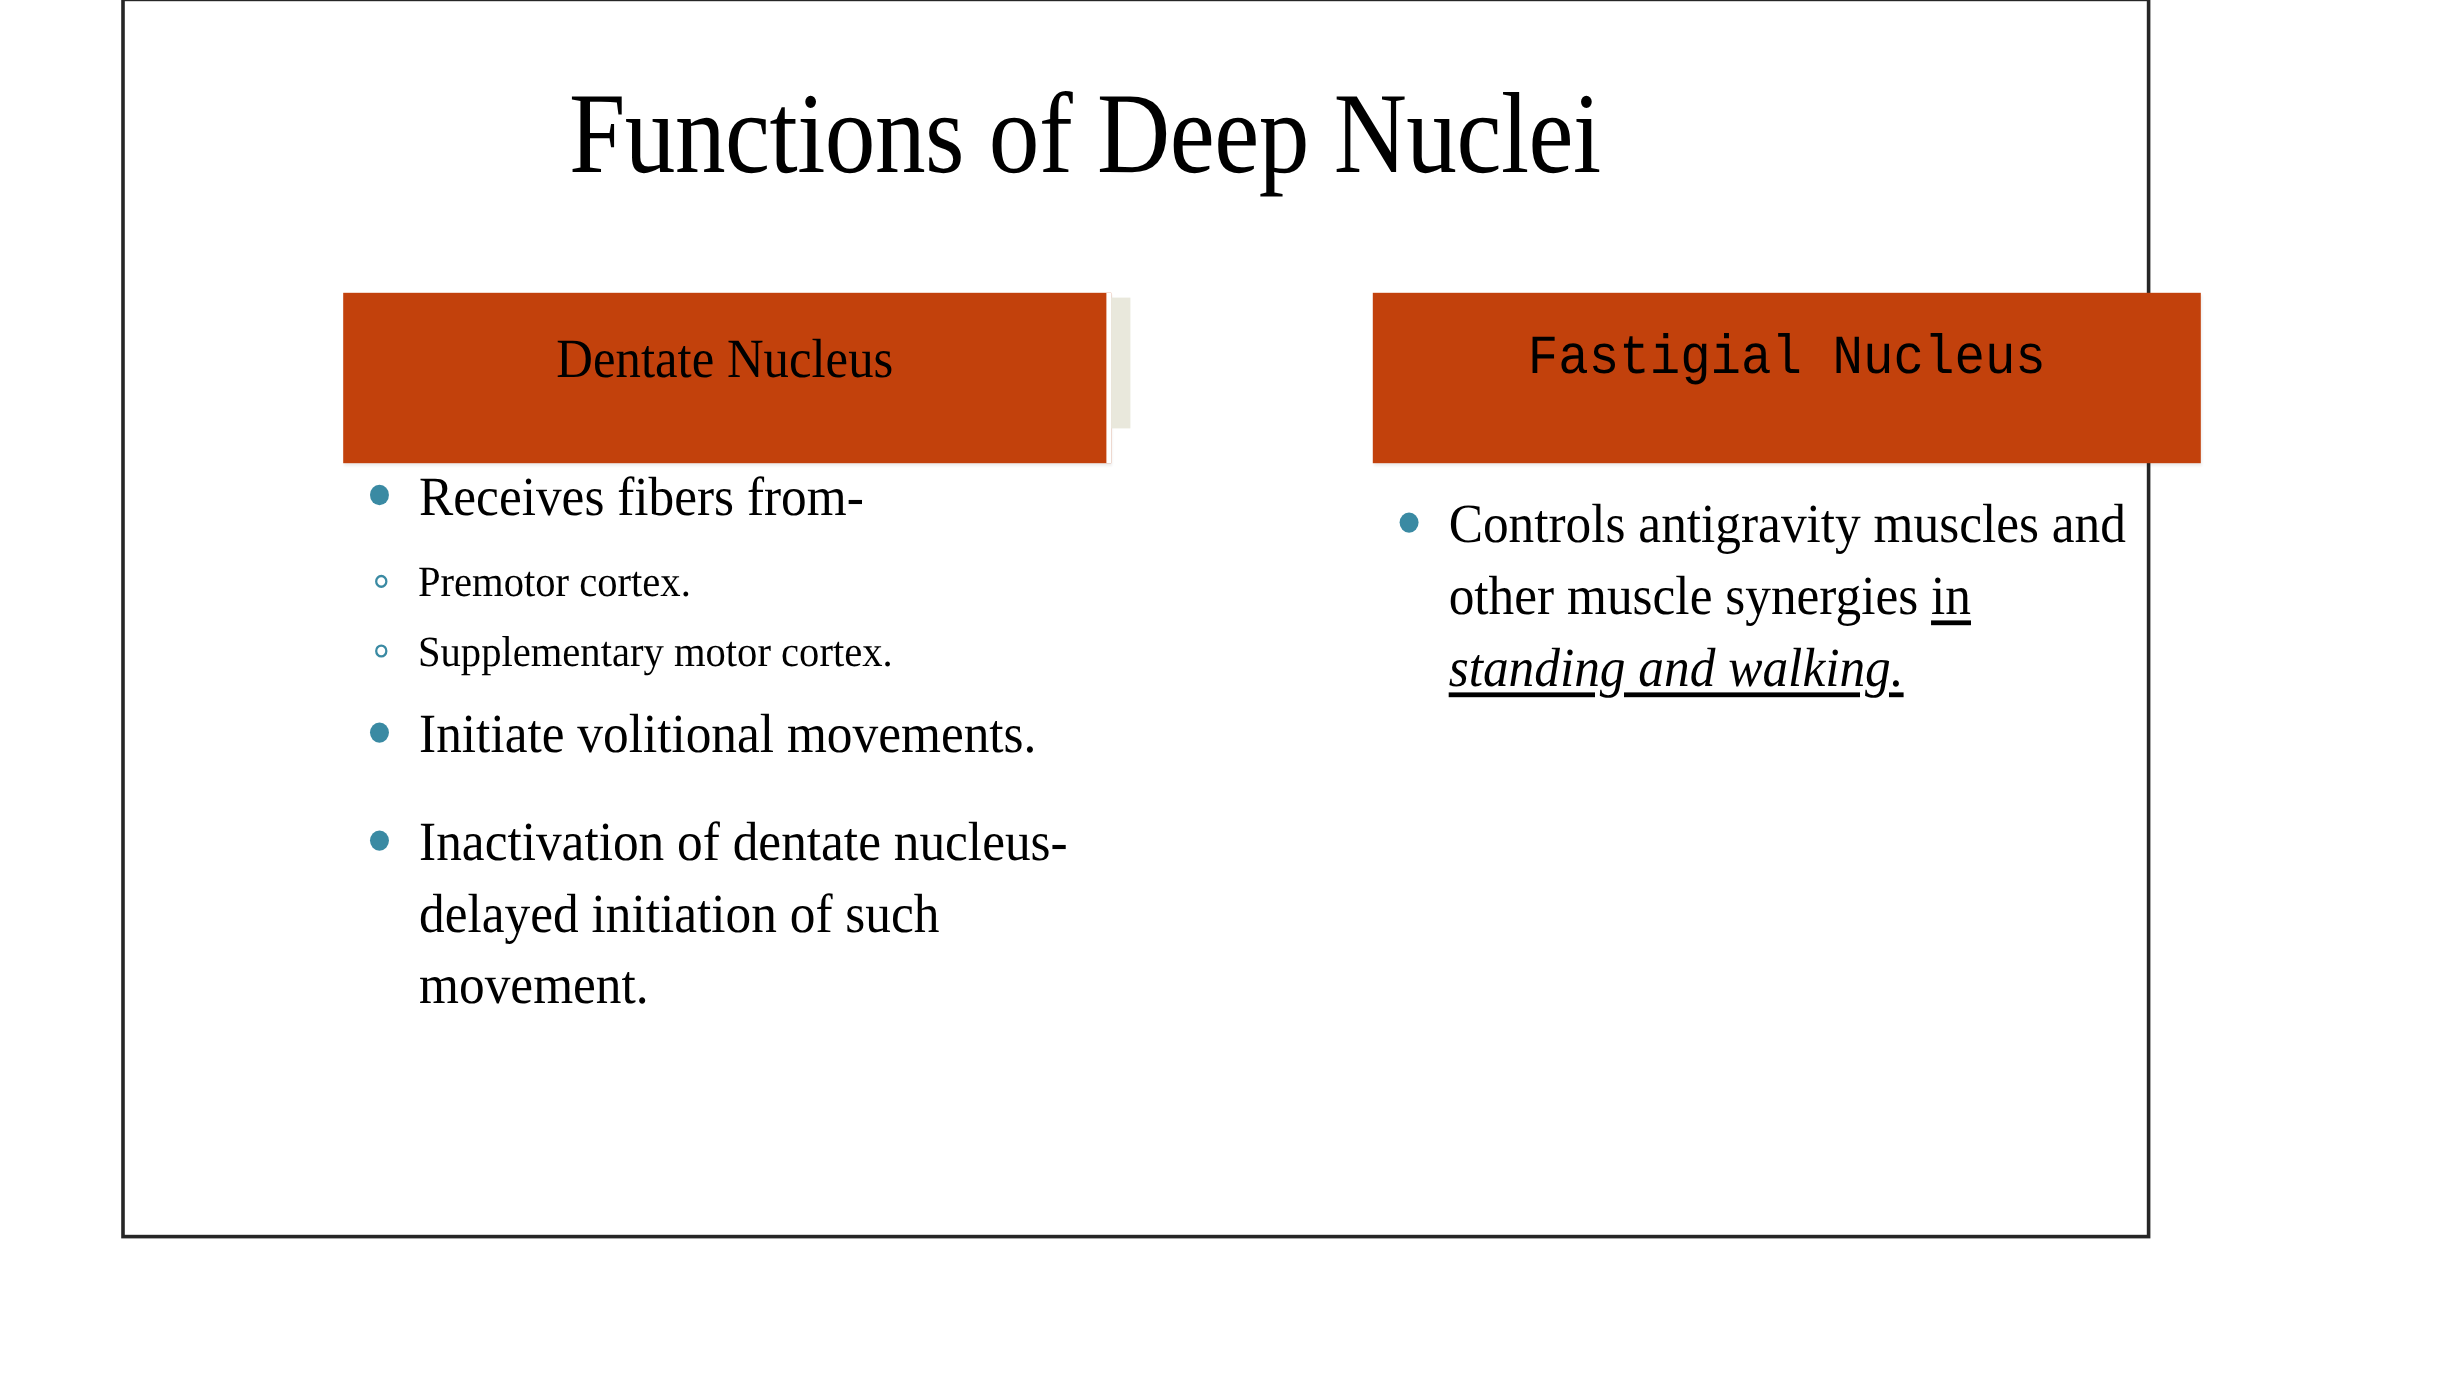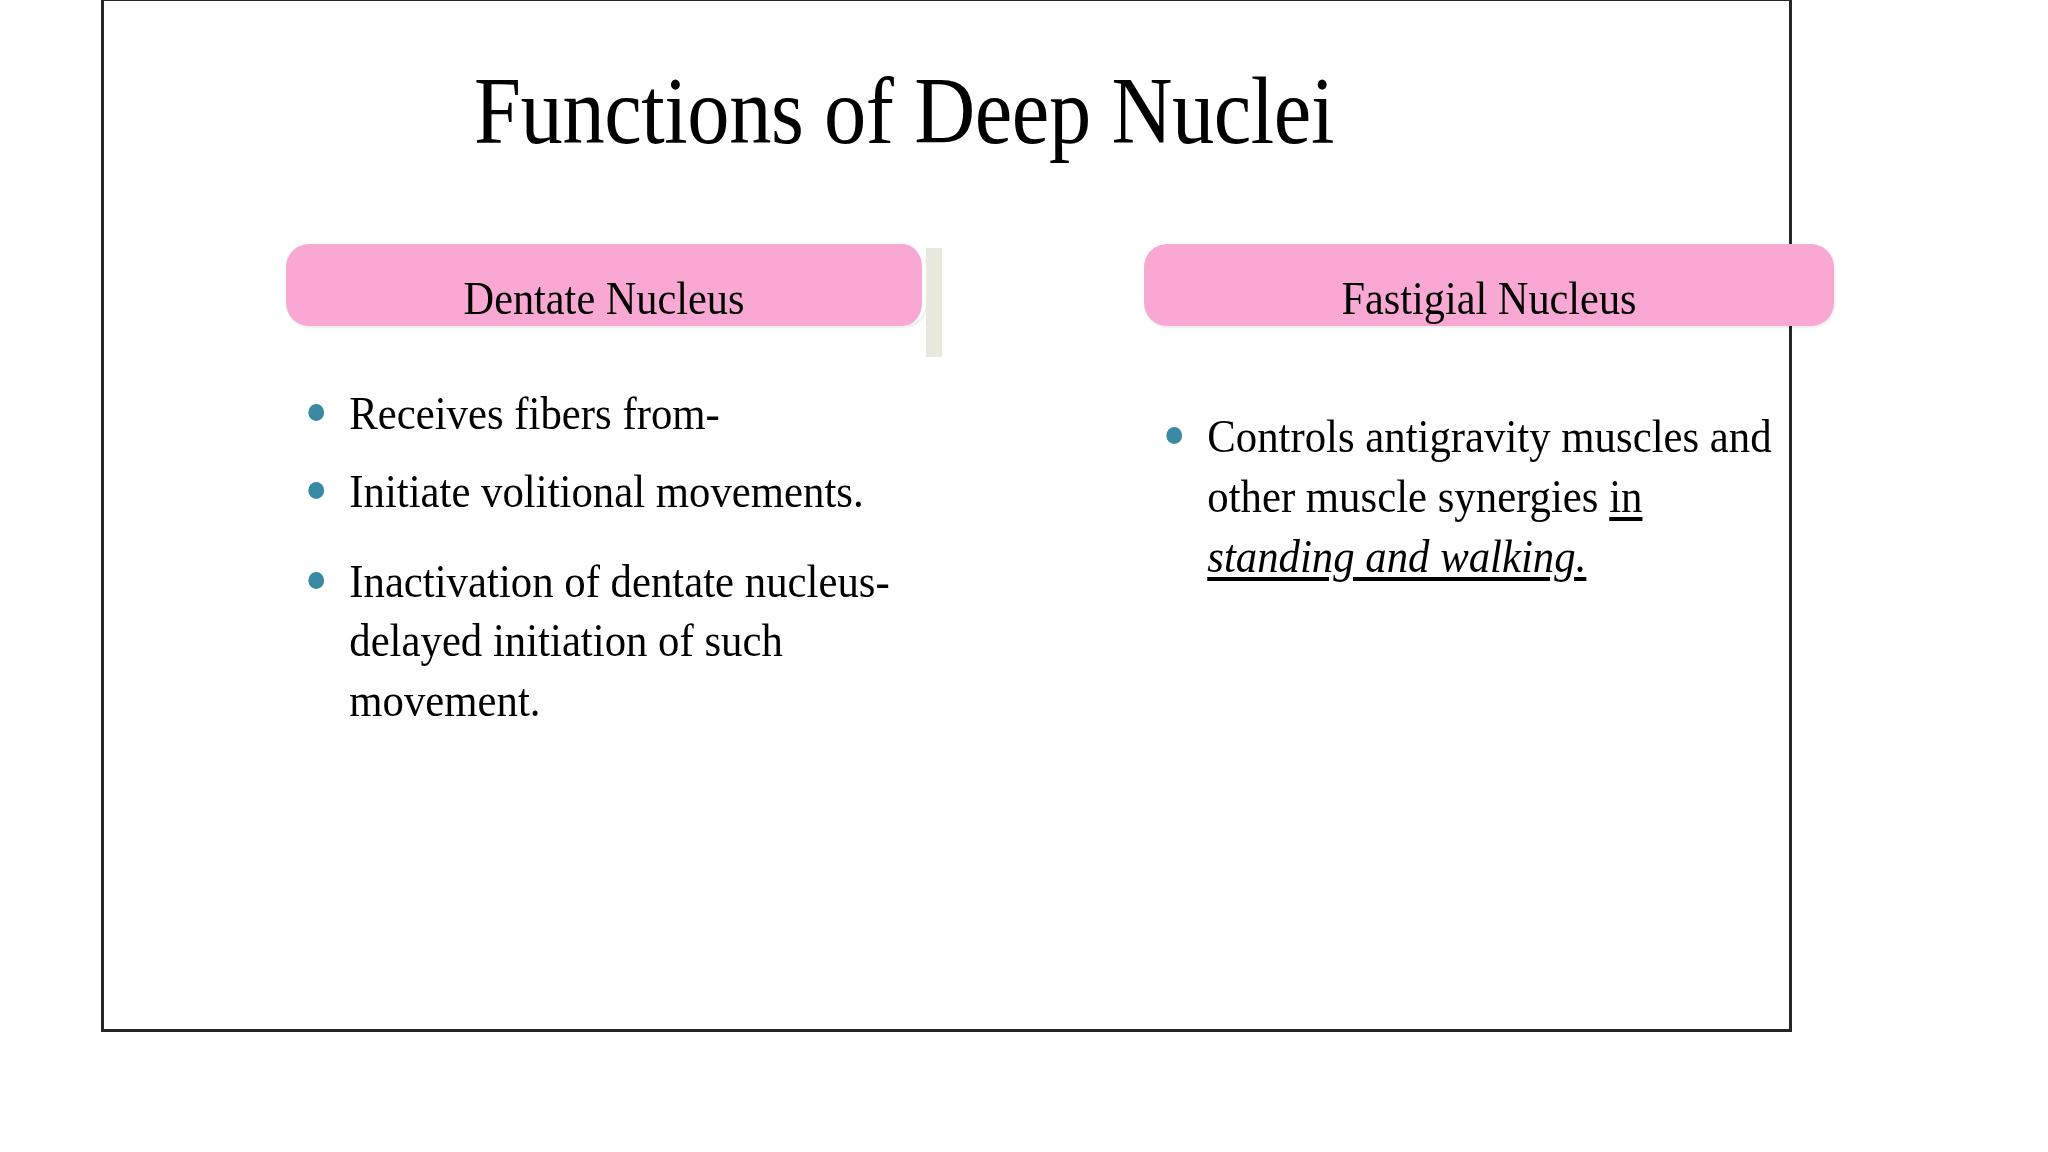--- a/index.html
+++ b/index.html
@@ -49,41 +49,41 @@
   .column {
     position: absolute;
     top: 243px;
   }
   #column-dentate { left: 182px; width: 656px; }
   #column-fastigial { left: 1040px; width: 690px; }
 
   
   .header-band {
     position: relative;
-    height: 82px;
-    background: #f9a8d4;
+    height: 142px;
+    background: #c2410c;
     box-shadow: 1px 2px 2px rgba(0,0,0,0.07);
-    border-radius: 23px;
   }
   #column-dentate .header-band {
     width: 636px;
     border-right: 4px solid #ffffff;
     box-sizing: content-box;
   }
   #column-dentate .header-band::after {
     content: "";
     position: absolute;
     left: 640px;
     top: 4px;
     width: 16px;
     height: 109px;
     background: #E9E8DC;
   }
   #column-fastigial .header-band {
     width: 690px;
+    font-family: Liberation Mono, monospace;
   }
   .header-label {
     position: absolute;
     left: 0;
     top: 0;
     width: 636px;
     height: 109px;
     display: flex;
     align-items: center;
     justify-content: center;
@@ -172,20 +172,30 @@
       <div class="header-label">Dentate Nucleus</div>
     </div>
 
     <div class="bullet-list">
 
       <div class="bullet-item">
         <span class="dot"></span>
         <span>Receives fibers from-</span>
       </div>
 
+      <div class="sub-list sub-item-wrap">
+        <div class="sub-item">
+          <span class="ring"></span>
+          <span>Premotor cortex.</span>
+        </div>
+        <div class="sub-item">
+          <span class="ring"></span>
+          <span>Supplementary motor cortex.</span>
+        </div>
+      </div>
 
       <div class="bullet-item mb-tight">
         <span class="dot"></span>
         <span>Initiate volitional movements.</span>
       </div>
 
       <div class="bullet-item mb-loose">
         <span class="dot"></span>
         <span>Inactivation of dentate nucleus-delayed initiation  of such movement.</span>
       </div>

